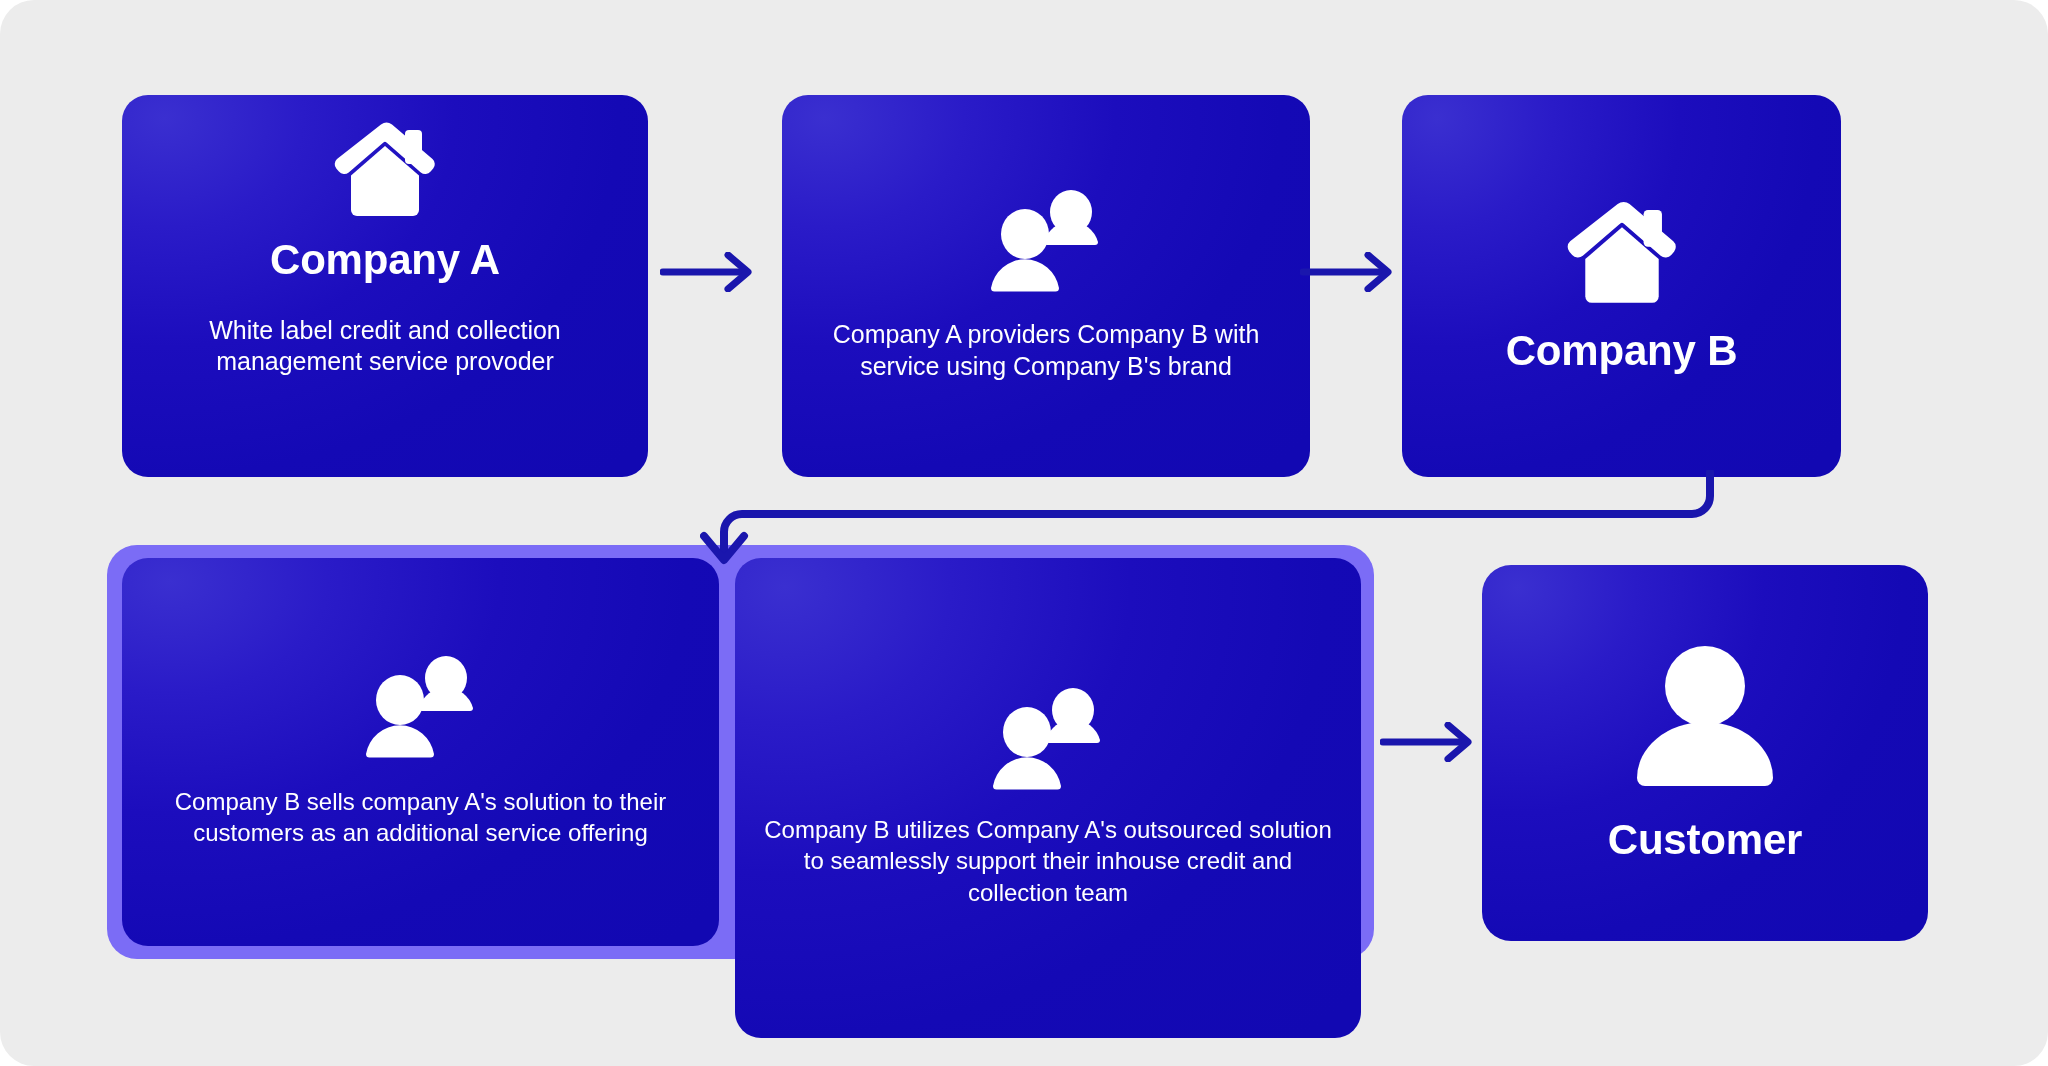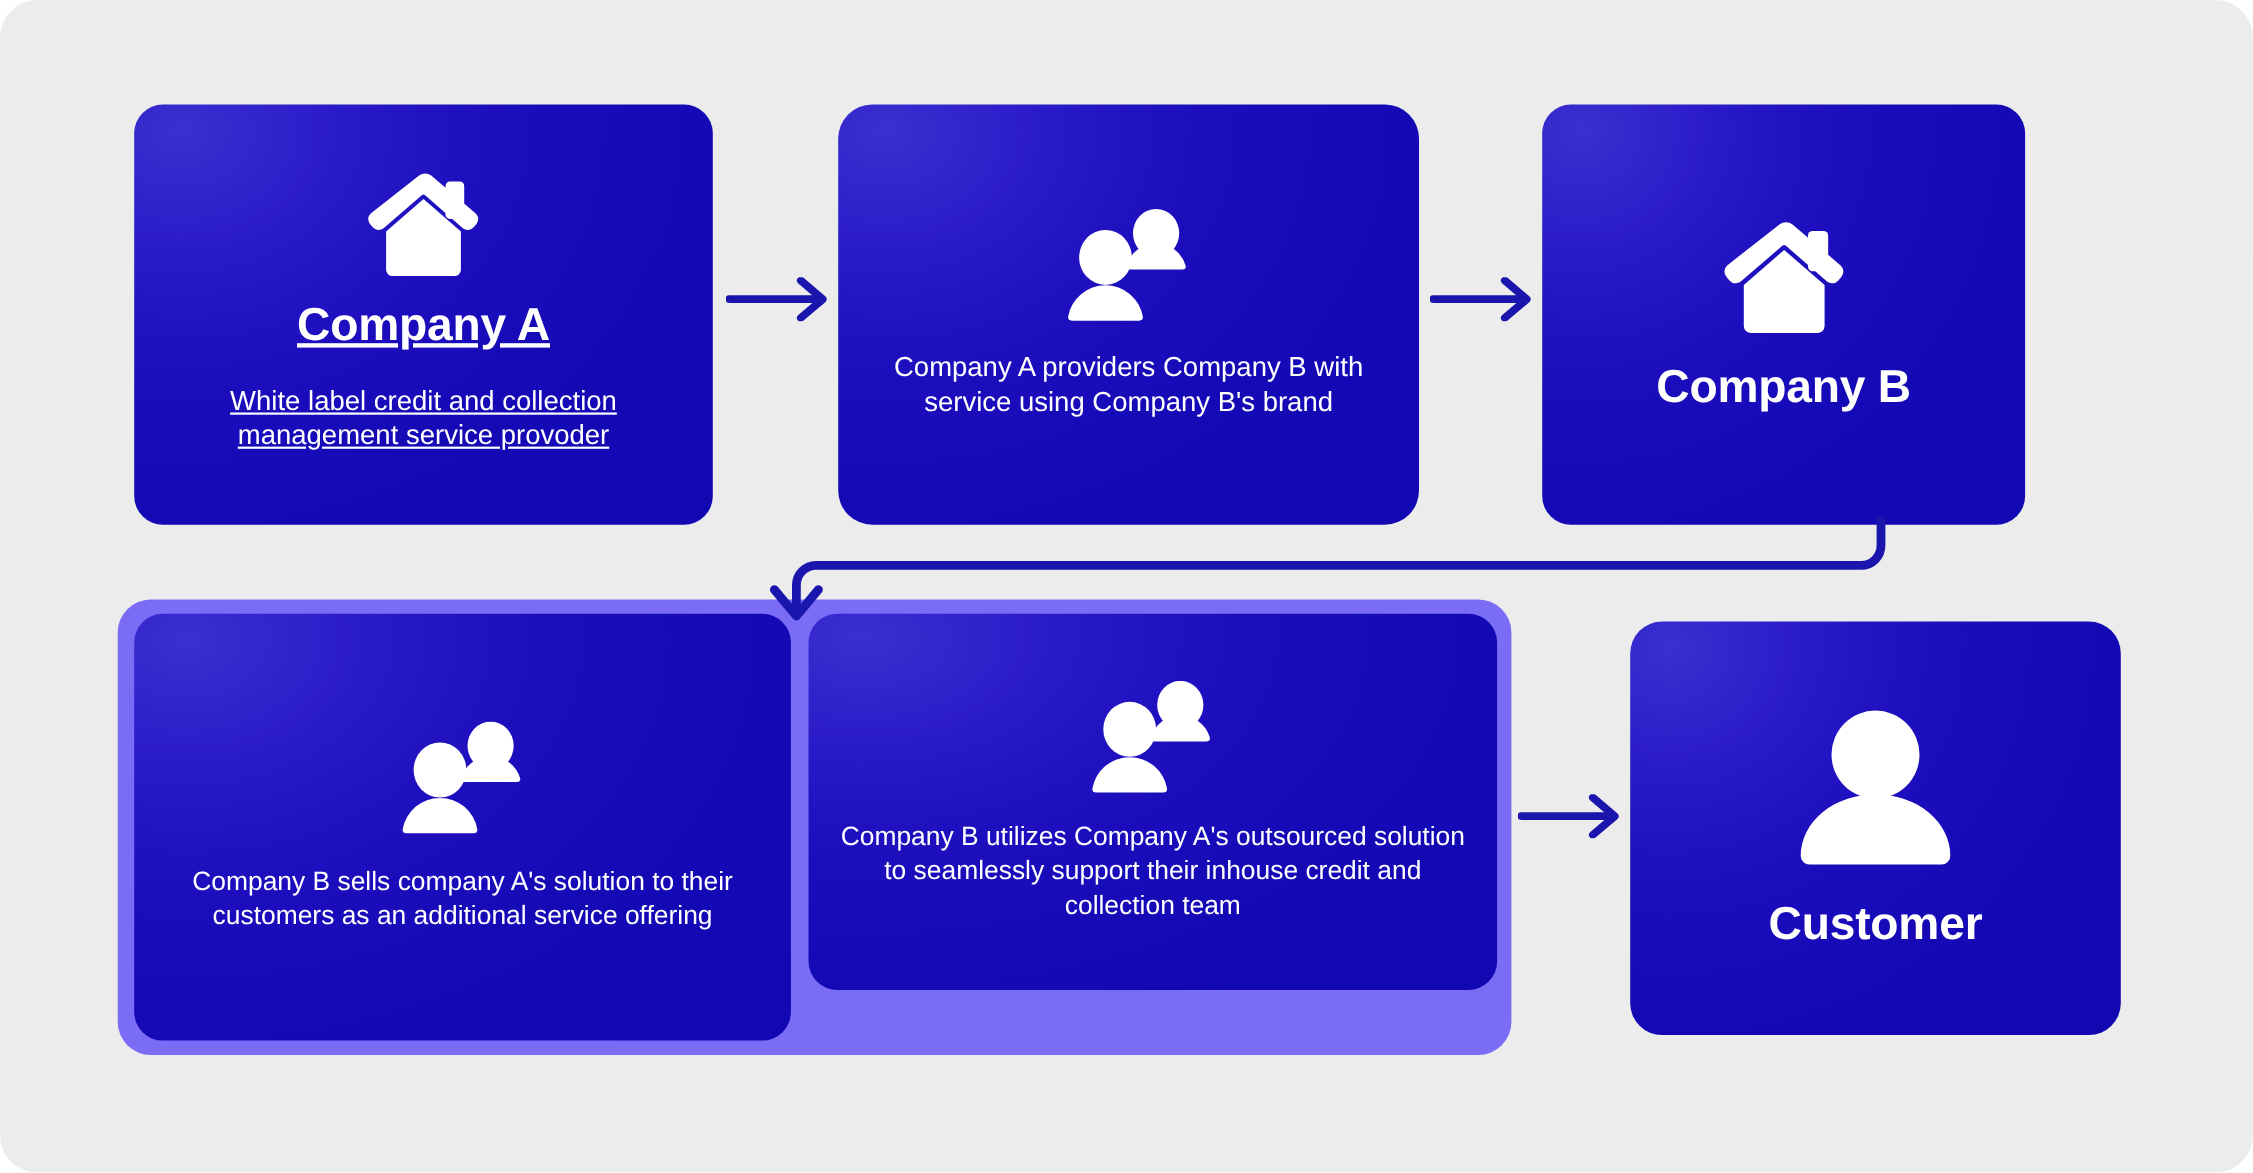--- a/index.html
+++ b/index.html
@@ -64,30 +64,28 @@
 
   .icon-wrap {
     display: block;
     line-height: 0;
   }
 
   
   #card-company-a {
     left: 122px;  top: 95px;  width: 526px;  height: 382px;
     justify-content: flex-start;
-    padding-top: 58px;
-    text-decoration: underline;
+    padding-top: 23px;
   }
   #card-company-a .icon-wrap { margin-bottom: 18px; }
   #card-company-a .card-title { margin-bottom: 16px; }
 
   #card-flow-1 {
-    left: 762px;  top: 95px;  width: 528px;  height: 382px;
-    justify-content: center;
-    border-radius: 31px;
+    left: 782px;  top: 95px;  width: 528px;  height: 382px;
+    justify-content: center;
   }
   #card-flow-1 .icon-wrap { margin-bottom: 24px; }
 
   #card-company-b {
     left: 1402px; top: 95px;  width: 439px;  height: 382px;
     justify-content: center;
   }
   #card-company-b .icon-wrap { margin-bottom: 22px; }
 
   
@@ -100,21 +98,21 @@
     background: #7b6cf6;
     border-radius: 30px;
   }
   #card-sells {
     left: 122px; top: 558px; width: 597px; height: 388px;
     justify-content: center;
   }
   #card-sells .icon-wrap { margin-bottom: 26px; }
 
   #card-utilizes {
-    left: 735px; top: 558px; width: 626px; height: 342px;
+    left: 735px; top: 558px; width: 626px; height: 480px;
     justify-content: center;
   }
   #card-utilizes .icon-wrap { margin-bottom: 22px; }
 
   #card-customer {
     left: 1482px; top: 565px; width: 446px; height: 376px;
     justify-content: center;
     border-radius: 29px;
   }
   #card-customer .icon-wrap { margin-bottom: 22px; }

